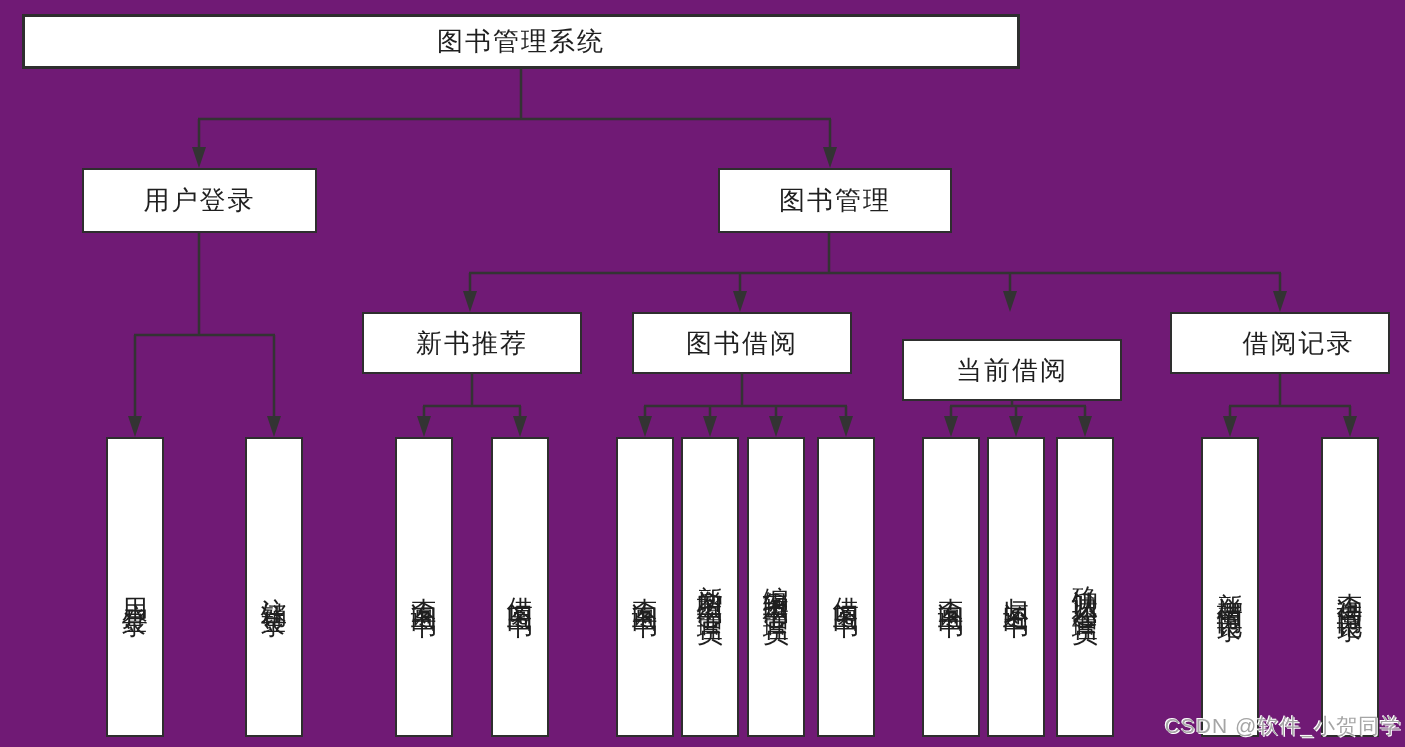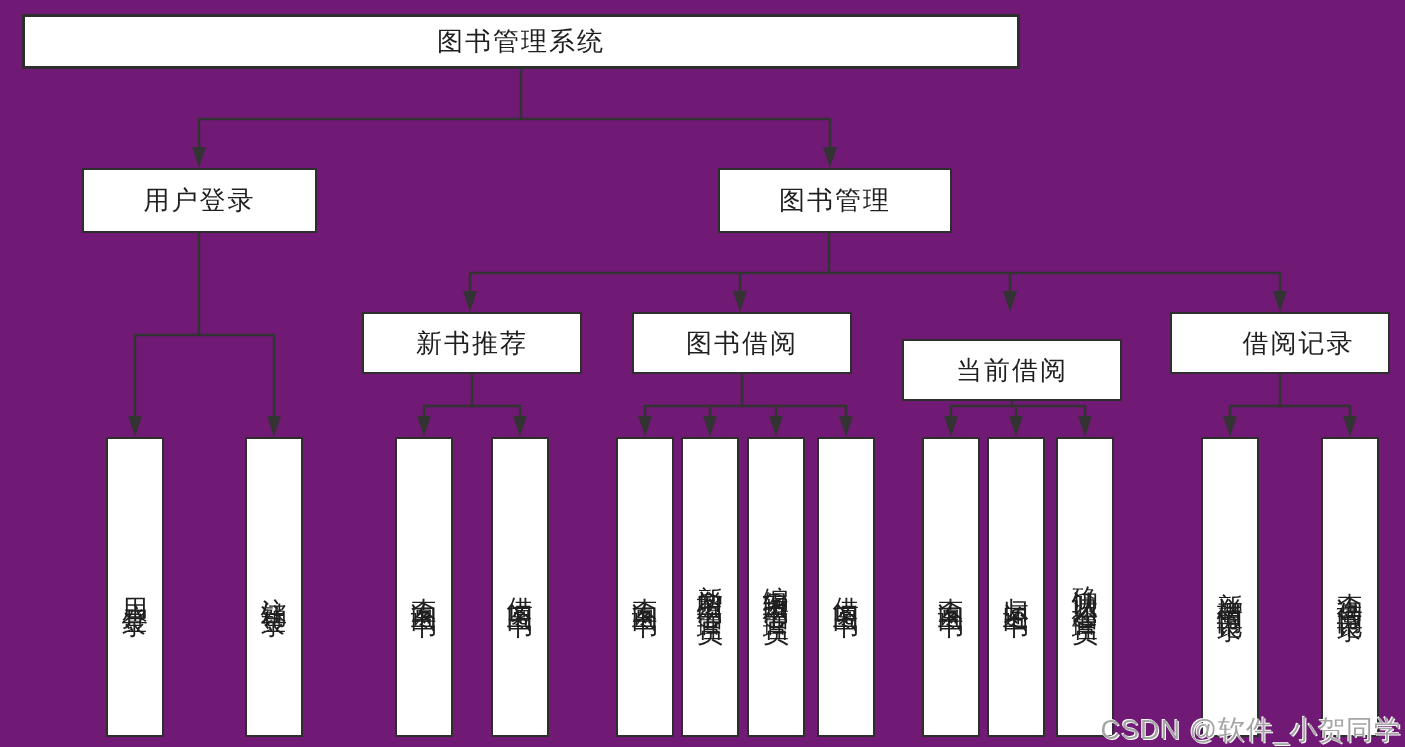--- a/index.html
+++ b/index.html
@@ -53,21 +53,21 @@
   .vbox span {
     writing-mode: vertical-lr;
     text-orientation: mixed;
     letter-spacing: 5px;
     line-height: 1.1;
   }
   .watermark {
     position: absolute;
     right: 3px;
     top: 712px;
-    font-size: 27px;
+    font-size: 21px;
     color: #a5a5a5;
     letter-spacing: 1px;
     text-shadow: 1px 1px 0 #ffffff, -1px -1px 0 #ffffff;
     white-space: nowrap;
   }
 </style>
 </head>
 <body>
 
 <div class="canvas">

